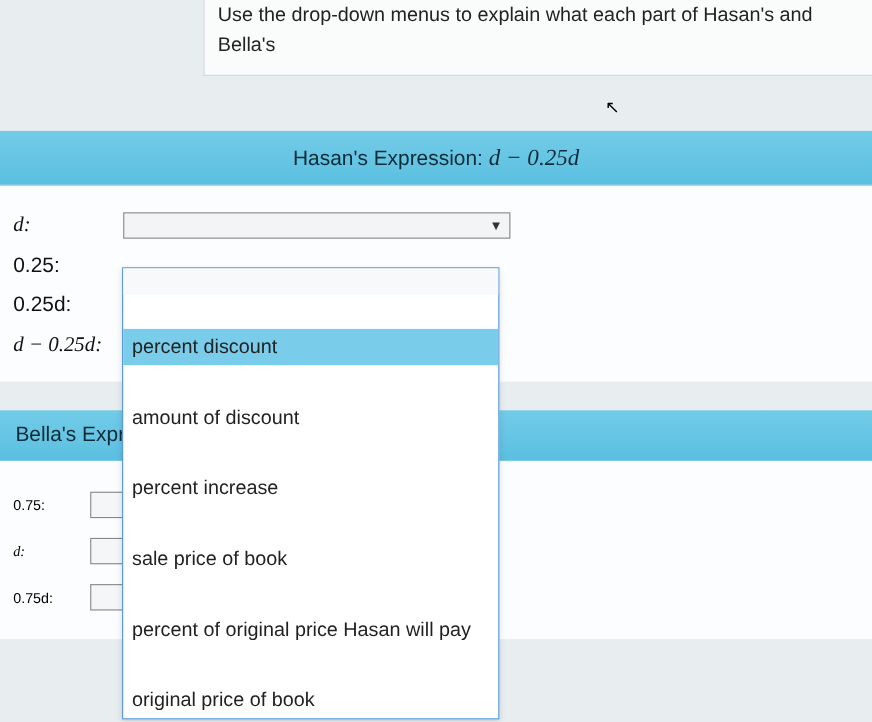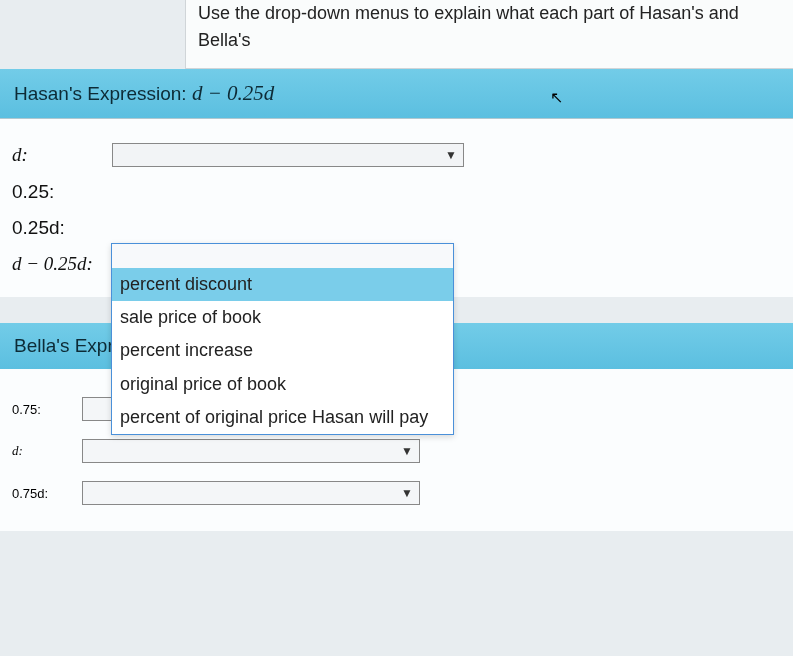--- a/index.html
+++ b/index.html
@@ -23,21 +23,23 @@
       color: #222;
       font-size: 18px;
       width: 620px;
     }
     .header-bar {
       background: #5fc3e4;
       background: linear-gradient(#72cce8,#5bbfe0);
       padding: 12px 14px;
       font-size: 19px;
       color: #0d2b36;
+      margin-top: 50px;
       border-bottom: 1px solid #b0c8d0;
+      text-align: center;
     }
     .header-bar .italic { font-style: italic; font-family: 'Times New Roman', serif; font-size: 21px; }
     .form-section {
       background: #fbfdfe;
       padding: 10px 12px 8px 12px;
     }
     .row {
       display: flex;
       align-items: center;
       margin: 14px 0;
@@ -75,20 +77,21 @@
     }
     .dropdown .blank {
       height: 24px;
       background: #f7f9fb;
     }
     .dropdown .opt {
       padding: 4px 8px;
       font-size: 18px;
       color: #222;
       line-height: 1.4;
+      margin-top: 31px;
     }
     .dropdown .opt.sel {
       background: #7acdea;
     }
     .header-bar2 {
       background: #5fc3e4;
       background: linear-gradient(#72cce8,#5bbfe0);
       padding: 12px 14px;
       font-size: 19px;
       color: #0d2b36;
@@ -146,24 +149,25 @@
     <div class="label"><span>0.25d:</span></div>
   </div>
   <div class="row">
     <div class="label"><span class="mathd">d − 0.25d:</span></div>
   </div>
 </div>
 
 <div class="dropdown">
   <div class="blank"></div>
   <div class="opt sel">percent discount</div>
+  <div class="opt">amount of discount</div>
+  <div class="opt">percent increase</div>
   <div class="opt">sale price of book</div>
-  <div class="opt">percent increase</div>
+  <div class="opt">percent of original price Hasan will pay</div>
   <div class="opt">original price of book</div>
-  <div class="opt">percent of original price Hasan will pay</div>
 </div>
 
 <div class="header-bar2">
   <span>Bella's Expr</span>
 </div>
 
 <div class="form-section">
   <div class="row2">
     <div class="label2">0.75:</div>
     <div class="small-select">

